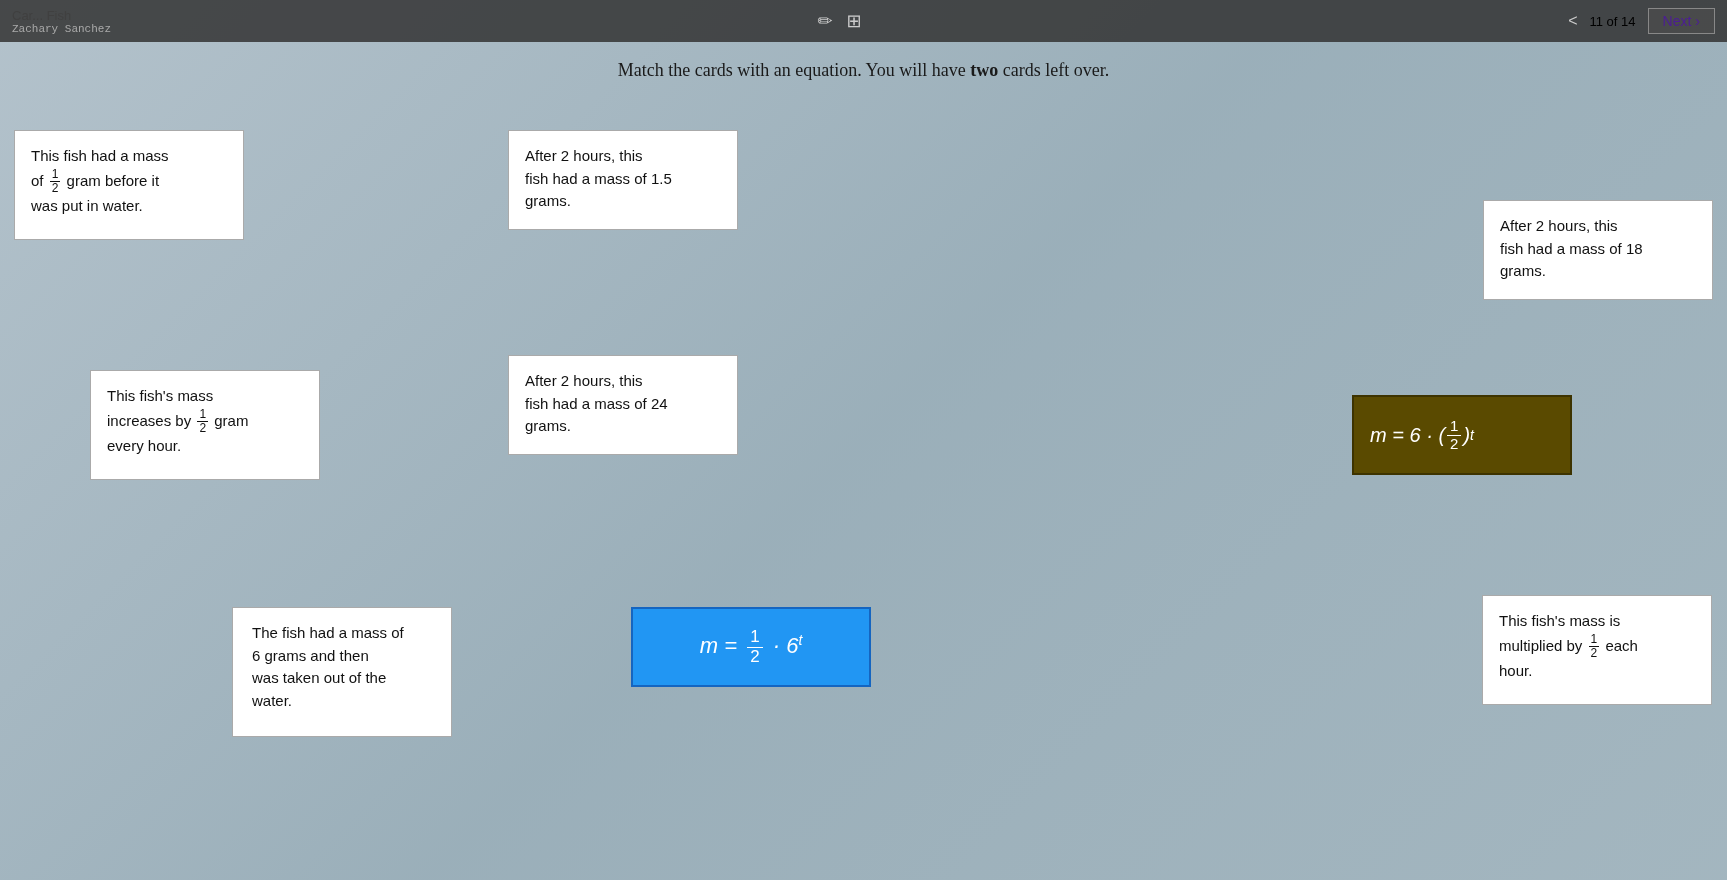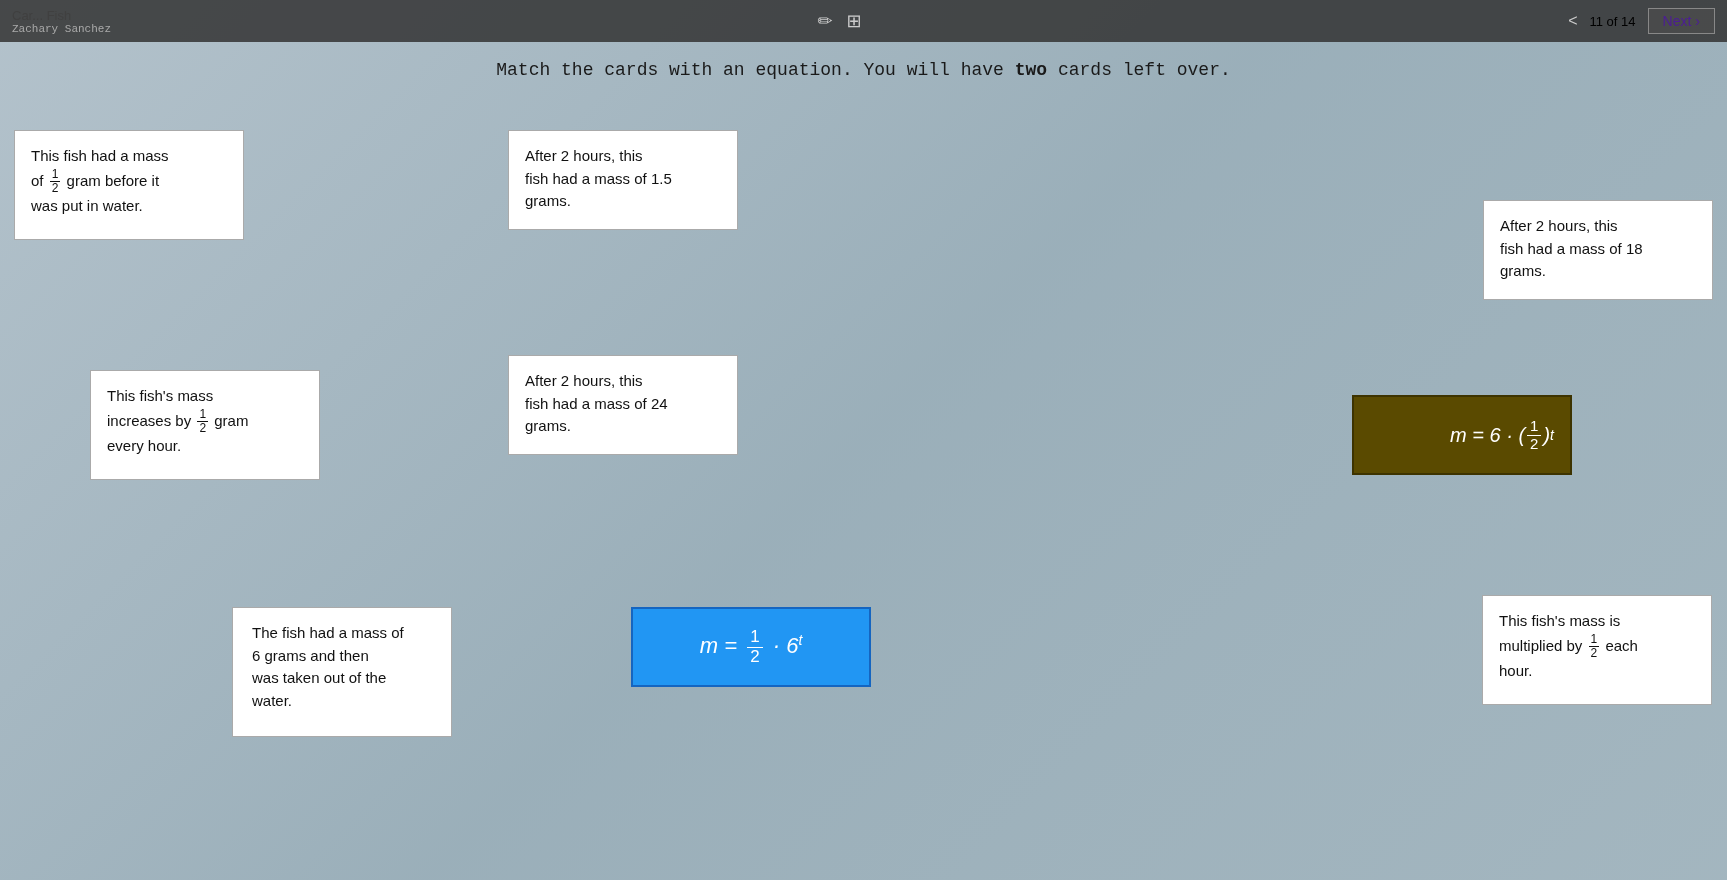--- a/index.html
+++ b/index.html
@@ -113,21 +113,21 @@
 
     
     .instruction {
       position: absolute;
       top: 60px;
       left: 0;
       right: 0;
       text-align: center;
       font-size: 18px;
       color: #1a1a1a;
-      font-family: Liberation Mono, monospace;
+      font-family: Liberation Serif, serif;
       z-index: 5;
       font-weight: 400;
     }
 
     .instruction strong {
       font-weight: 700;
     }
 
     
     .card {
@@ -252,21 +252,21 @@
   <span>gram</span><br>
   <span>every hour.</span>
 </div>
 
 <div class="card" style="left:508px; top:355px; width:230px; min-height:100px;">
   <span>After 2 hours, this</span><br>
   <span>fish had a mass of 24</span><br>
   <span>grams.</span>
 </div>
 
-<div class="card card-dark" style="right:155px; top:395px; width:220px; min-height:80px; display:flex; align-items:center; justify-content:flex-end;">
+<div class="card card-dark" style="right:155px; top:395px; width:220px; min-height:80px; display:flex; align-items:center; justify-content:flex-start;">
   <span class="eq eq-large">
     <i>m</i> = 6 · 
     <span style="display:inline-flex;align-items:center;">
       (<span class="frac" style="color:white; font-size:16px;">
         <span class="num" style="border-bottom:1px solid white; padding: 0 3px; font-size:15px; font-style:normal;">1</span>
         <span class="den" style="padding: 0 3px; font-size:15px; font-style:normal;">2</span>
       </span>)<sup style="font-size:14px;"><i>t</i></sup>
     </span>
   </span>
 </div>

